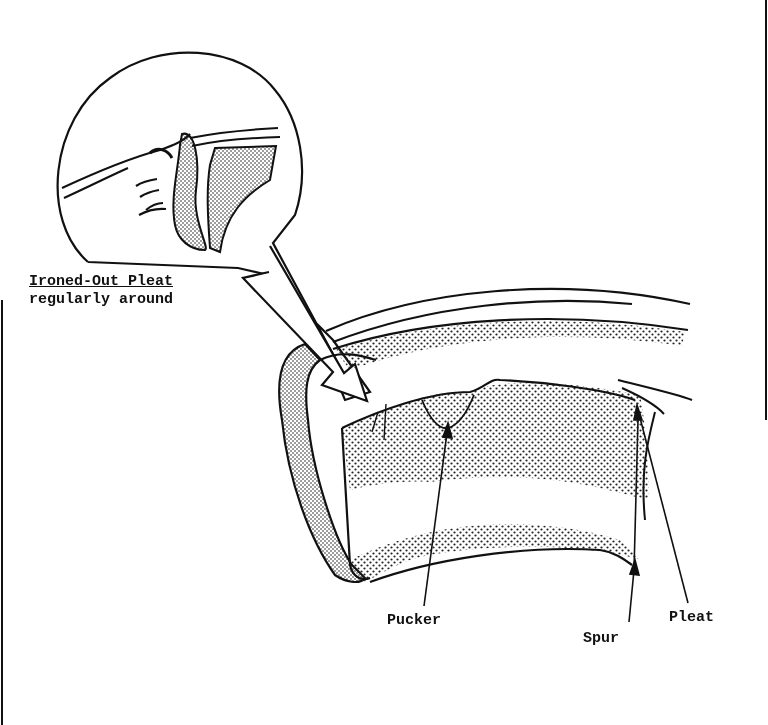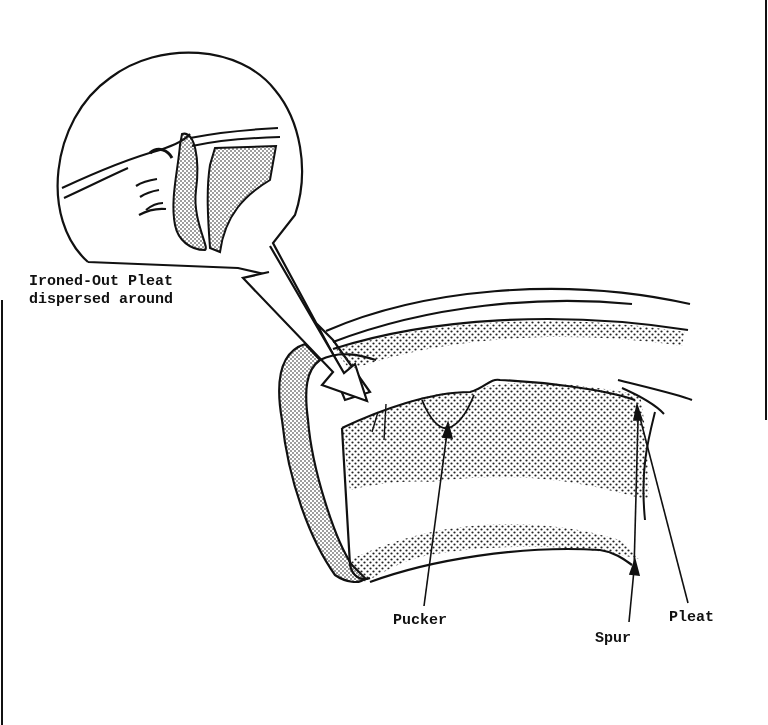--- a/index.html
+++ b/index.html
@@ -7,25 +7,25 @@
     .canvas { position: absolute; left: 0; top: 0; width: 768px; height: 725px; }
     .label {
       position: absolute;
       font-family: "Liberation Mono", "DejaVu Sans Mono", monospace;
       font-weight: bold;
       font-size: 15px;
       line-height: 18px;
       color: #111111;
       white-space: nowrap;
     }
-    .callout-title { }
+    .callout-title { text-decoration: underline; }
     .callout { left: 29px; top: 273px; }
     .callout div { height: 18px; }
-    .lbl-pucker { left: 387px; top: 612px; margin-left: 6px; }
-    .lbl-spur   { left: 583px; top: 630px; margin-left: 12px; }
+    .lbl-pucker { left: 387px; top: 612px; }
+    .lbl-spur   { left: 583px; top: 630px; }
     .lbl-pleat  { left: 669px; top: 609px; }
   </style>
 </head>
 <body>
 
 <svg class="canvas" viewBox="0 0 768 725" xmlns="http://www.w3.org/2000/svg">
   <defs>
     <pattern id="dots" width="6" height="6" patternUnits="userSpaceOnUse">
       <circle cx="1.5" cy="1.5" r="1.1" fill="#222"></circle>
       <circle cx="4.5" cy="4.5" r="1.1" fill="#222"></circle>
@@ -107,18 +107,18 @@
     <line x1="629" y1="622" x2="634" y2="570"></line>
     <path d="M630,574 L635,560 L639,575 Z"></path>
     <line x1="634" y1="570" x2="638" y2="420"></line>
     <path d="M634,420 L637,405 L642,420 Z"></path>
     <line x1="688" y1="603" x2="638" y2="410"></line>
   </g>
 </svg>
 
 <div class="label callout">
   <div class="callout-title">Ironed-Out Pleat</div>
-  <div>dispersed around</div>
+  <div>regularly around</div>
 </div>
 
 <div class="label lbl-pucker">Pucker</div>
 <div class="label lbl-spur">Spur</div>
 <div class="label lbl-pleat">Pleat</div>
 
 </body></html>

